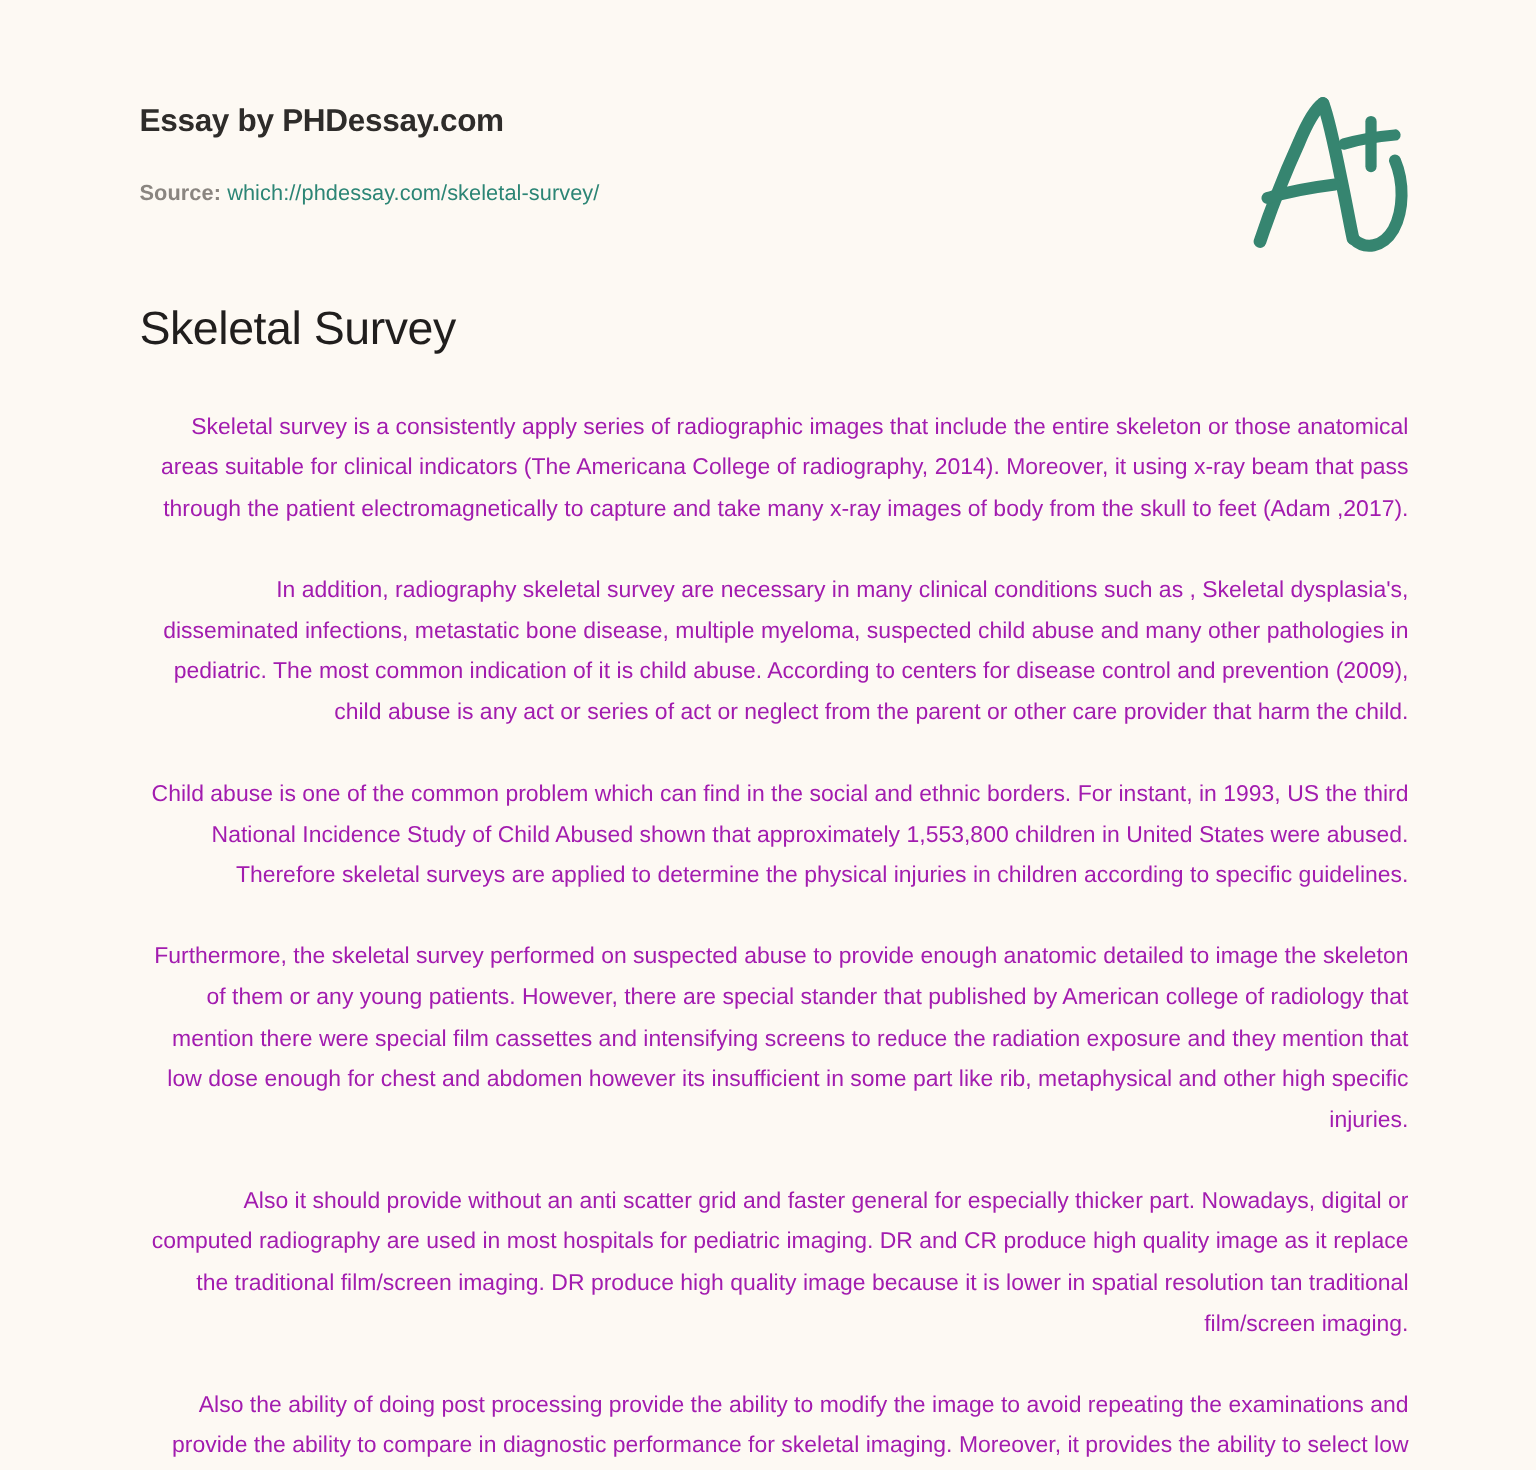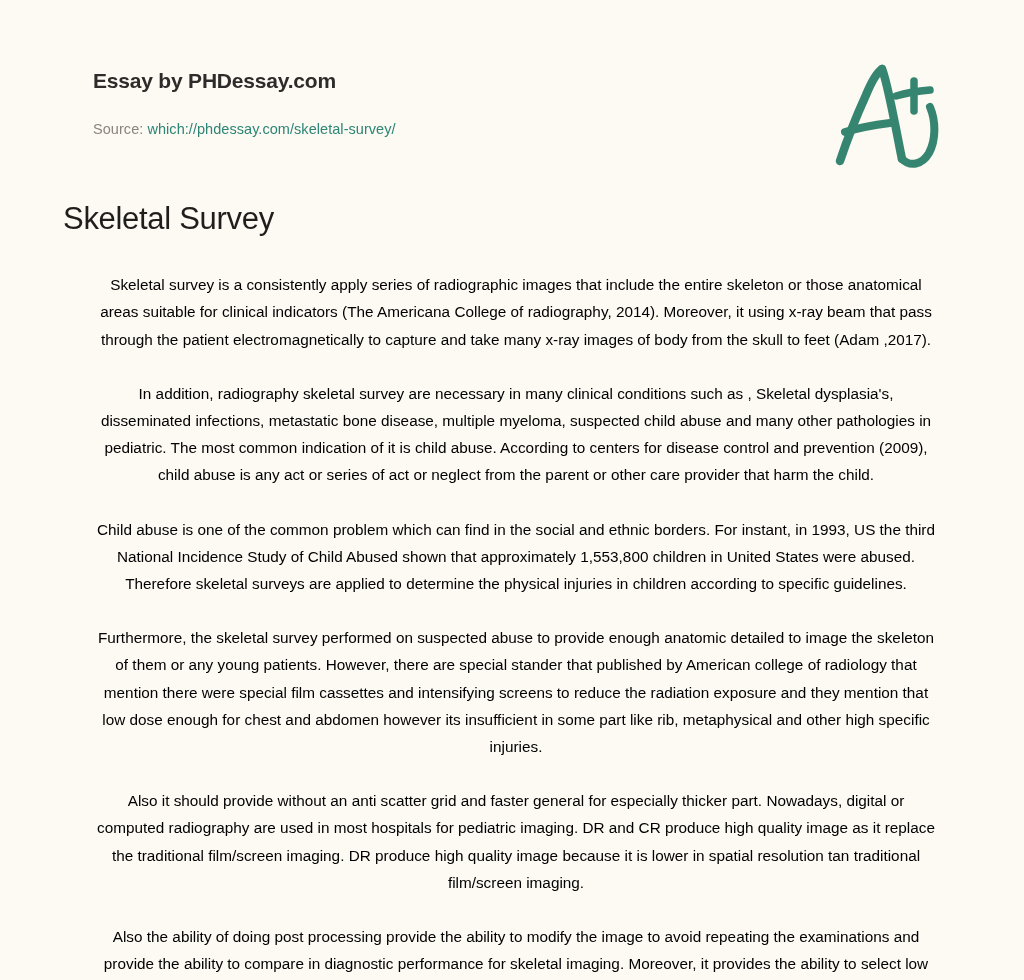--- a/index.html
+++ b/index.html
@@ -39,20 +39,21 @@
   }
   .source-line {
     margin: 25px 0 0 0;
     font-size: 14.5px;
     line-height: 1.4;
     color: #8a8580;
     letter-spacing: 0.05px;
   }
   .source-label {
     color: #8a8580;
+    font-weight: bold;
   }
   .source-url {
     color: #2c8575;
     text-decoration: none;
   }
 
   
   .logo {
     position: absolute;
     top: 55px;
@@ -62,40 +63,40 @@
   }
   .logo svg {
     display: block;
     width: 120px;
     height: 115px;
   }
 
   
   .title {
     margin: 0;
-    padding: 0 63px;
+    padding: 0 93px;
     font-size: 31px;
     font-weight: 400;
     letter-spacing: -0.3px;
     color: #201e1d;
     line-height: 1.2;
   }
 
   
   .article {
     padding: 34px 93px 0 93px;
     max-width: 1024px;
   }
   .para {
     margin: 0 0 27px 0;
     font-size: 15.3px;
     line-height: 27.2px;
-    color: #000000;
+    color: #a21caf;
     letter-spacing: 0.01px;
-    text-align: center;
+    text-align: right;
     width: 846px;
   }
   .para:last-child { margin-bottom: 0; }
 </style>
 </head>
 <body>
 
 <div class="page">
 
   <div class="header">

